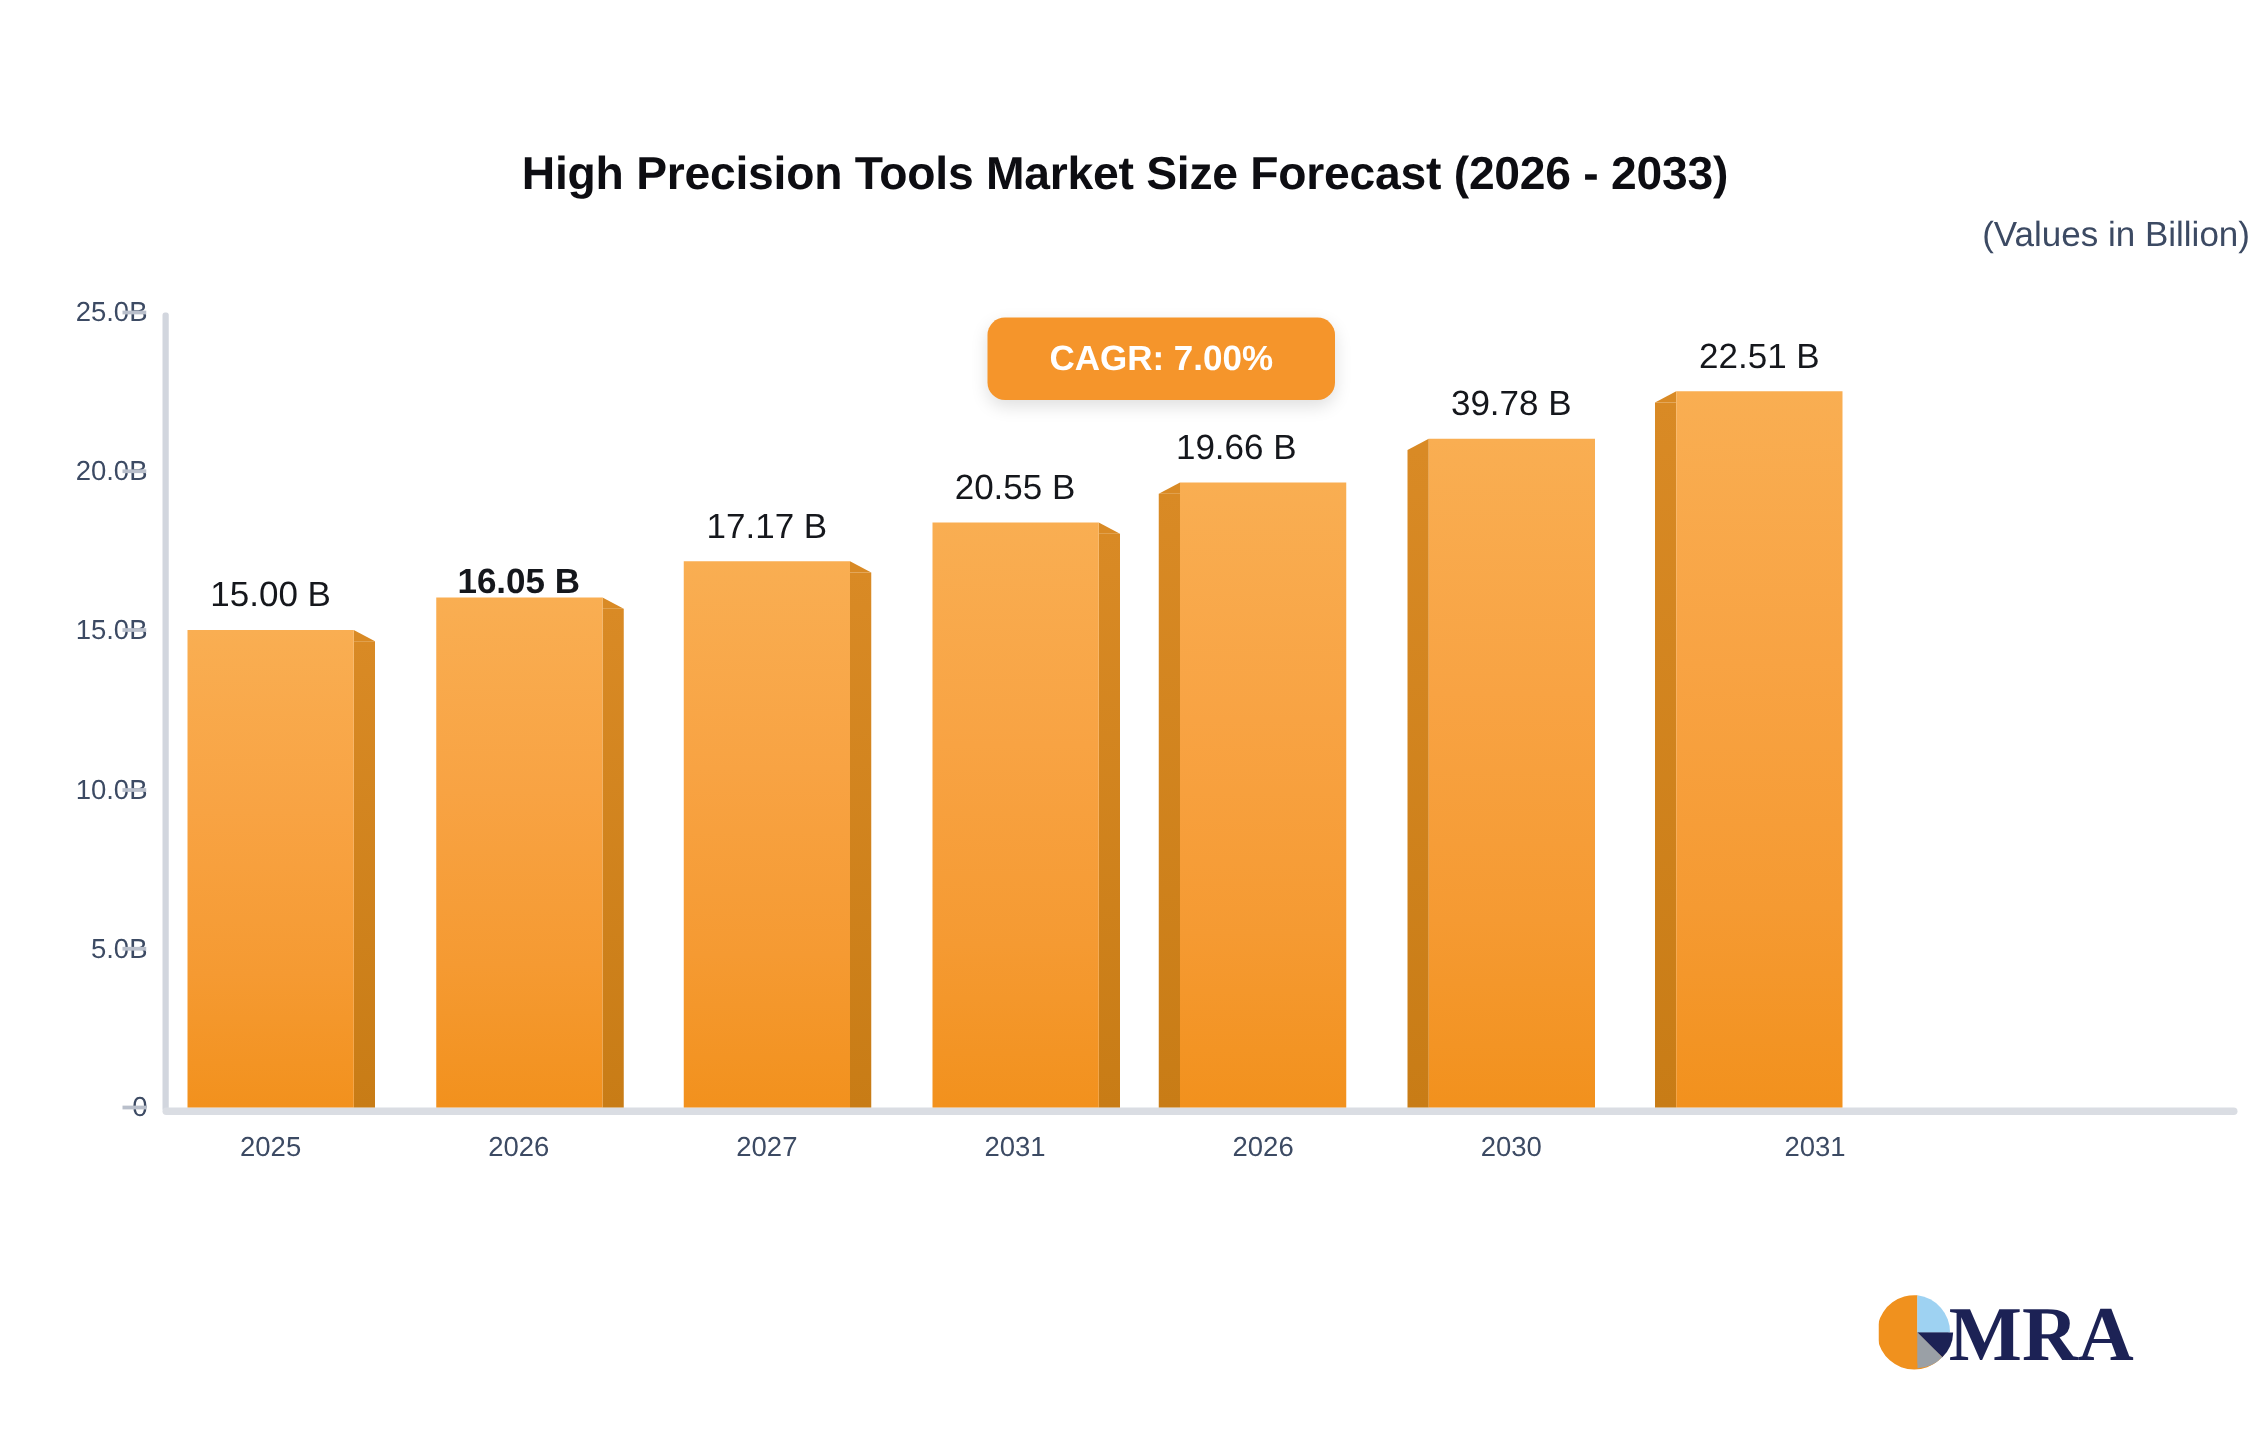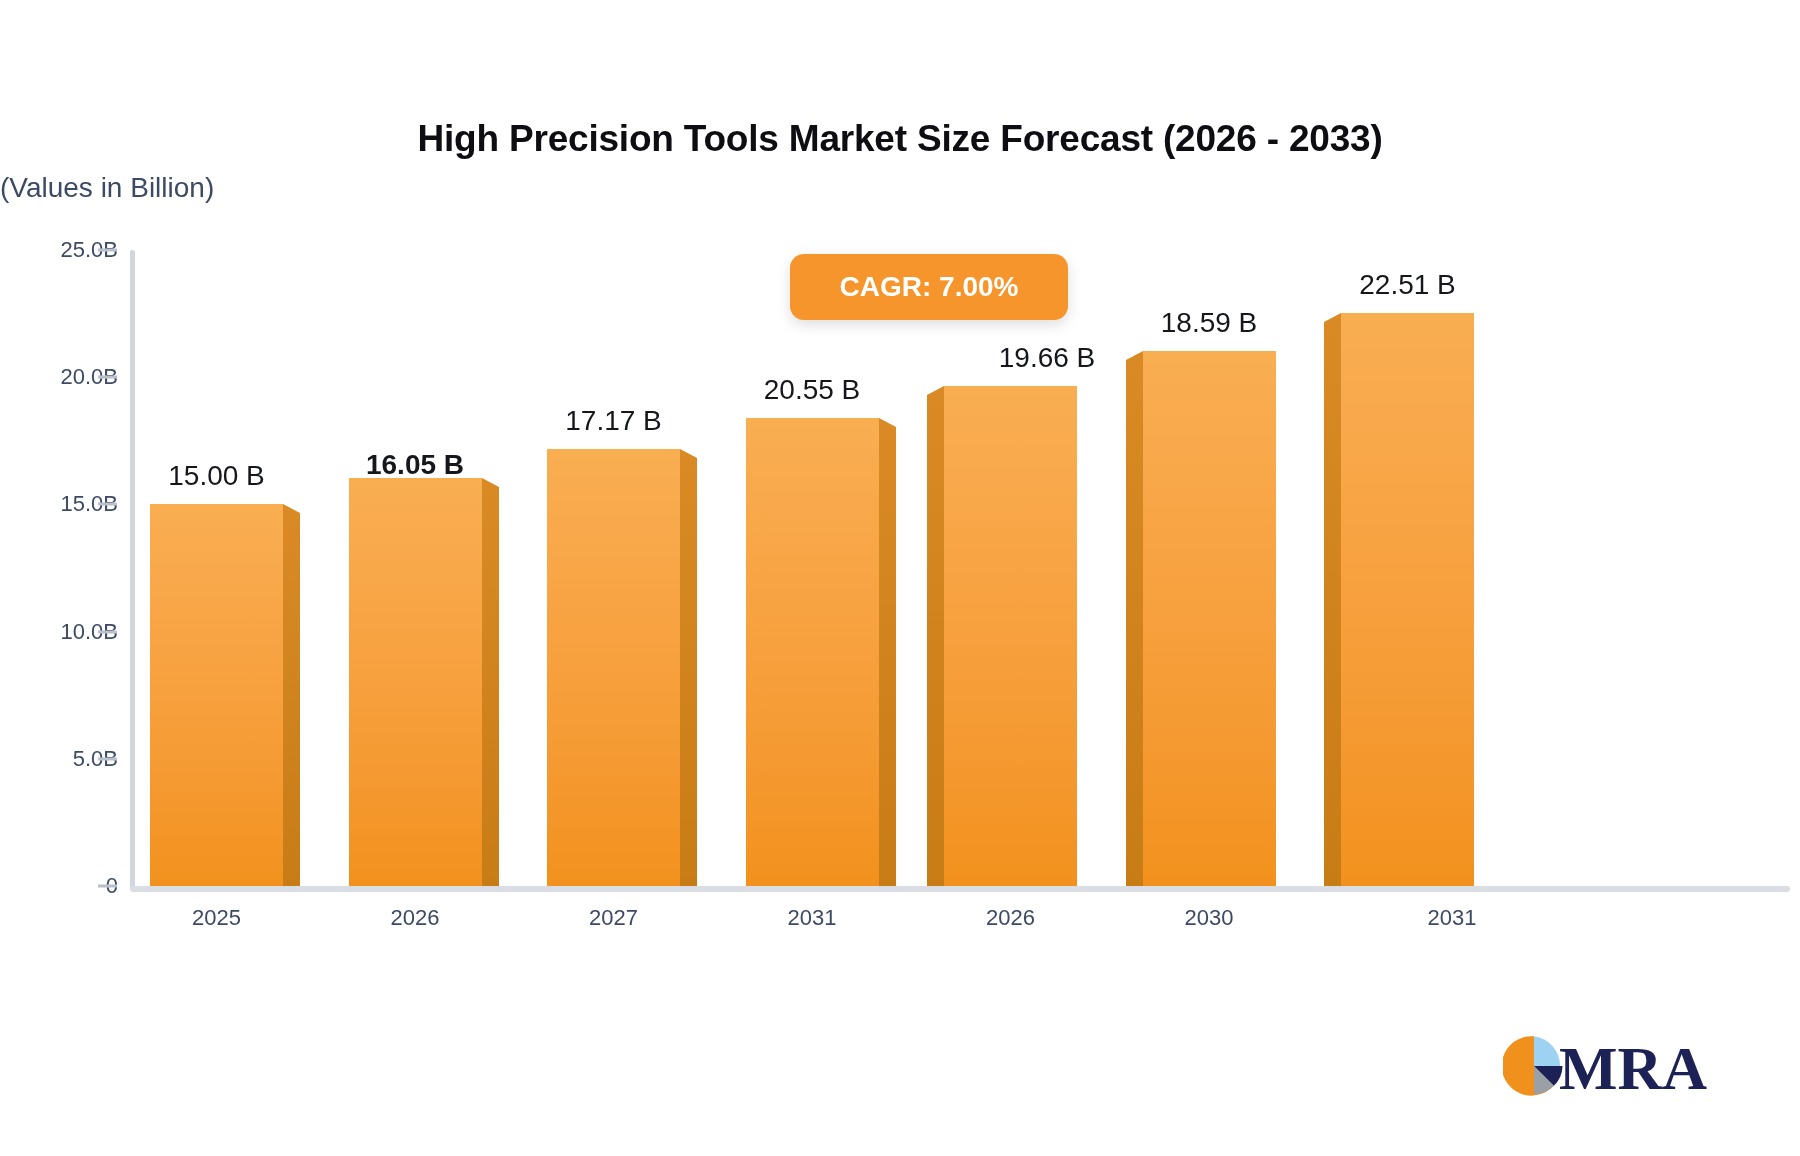--- a/index.html
+++ b/index.html
@@ -13,21 +13,21 @@
 
   
   .chart-title {
     position: absolute; top: 118px; left: 0; width: 1800px;
     text-align: center;
     font-size: 37px; font-weight: 700; color: #0d0d12;
     letter-spacing: -0.2px;
   }
   .chart-subtitle {
     position: absolute; top: 172px; left: 0; width: 1800px;
-    text-align: left;
+    text-align: right;
     font-size: 28px; font-weight: 400; color: #3c4a63;
   }
 
   
   .cagr-badge {
     position: absolute; left: 790px; top: 254px;
     width: 278px; height: 66px;
     background: #F5952B;
     border-radius: 14px;
     display: flex; align-items: center; justify-content: center;
@@ -152,27 +152,27 @@
           <div class="bar-side" style="height: 458.771px; left: 748.5px;"></div>
           <div class="bar-side-cap" style="bottom: 458.771px; left: 748.5px; border-left: 17px solid rgb(217, 138, 37); border-top: 9px solid transparent;"></div>
           <div class="bar-front" style="height: 467.771px; left: 615.5px;"></div>
         </div>
         <div class="bar-label" style="left: 562px; top: 124.229px;">20.55 B</div>
         <div class="bar-group" style="left: 0px; bottom: 4px;">
           <div class="bar-side" style="height: 491.347px; left: 797px;"></div>
           <div class="bar-side-cap" style="bottom: 491.347px; left: 797px; border-right: 17px solid rgb(217, 138, 37); border-top: 9px solid transparent;"></div>
           <div class="bar-front" style="height: 500.347px; left: 814px;"></div>
         </div>
-        <div class="bar-label" style="left: 797px; top: 91.653px;">19.66 B</div>
+        <div class="bar-label" style="left: 739px; top: 91.653px;">19.66 B</div>
         <div class="bar-group" style="left: 0px; bottom: 4px;">
           <div class="bar-side" style="height: 526.468px; left: 995.5px;"></div>
           <div class="bar-side-cap" style="bottom: 526.468px; left: 995.5px; border-right: 17px solid rgb(217, 138, 37); border-top: 9px solid transparent;"></div>
           <div class="bar-front" style="height: 535.468px; left: 1012.5px;"></div>
         </div>
-        <div class="bar-label" style="left: 959px; top: 56.532px;">18.59 B</div>
+        <div class="bar-label" style="left: 959px; top: 56.532px;">39.78 B</div>
         <div class="bar-group" style="left: 0px; bottom: 4px;">
           <div class="bar-side" style="height: 563.88px; left: 1194px;"></div>
           <div class="bar-side-cap" style="bottom: 563.88px; left: 1194px; border-right: 17px solid rgb(217, 138, 37); border-top: 9px solid transparent;"></div>
           <div class="bar-front" style="height: 572.88px; left: 1211px;"></div>
         </div>
         <div class="bar-label" style="left: 1157.5px; top: 19.1205px;">22.51 B</div>
       </div>
     <div id="xlabels">
         <div class="x-label" style="left: -13.5px;">2025</div>
         <div class="x-label" style="left: 185px;">2026</div>

